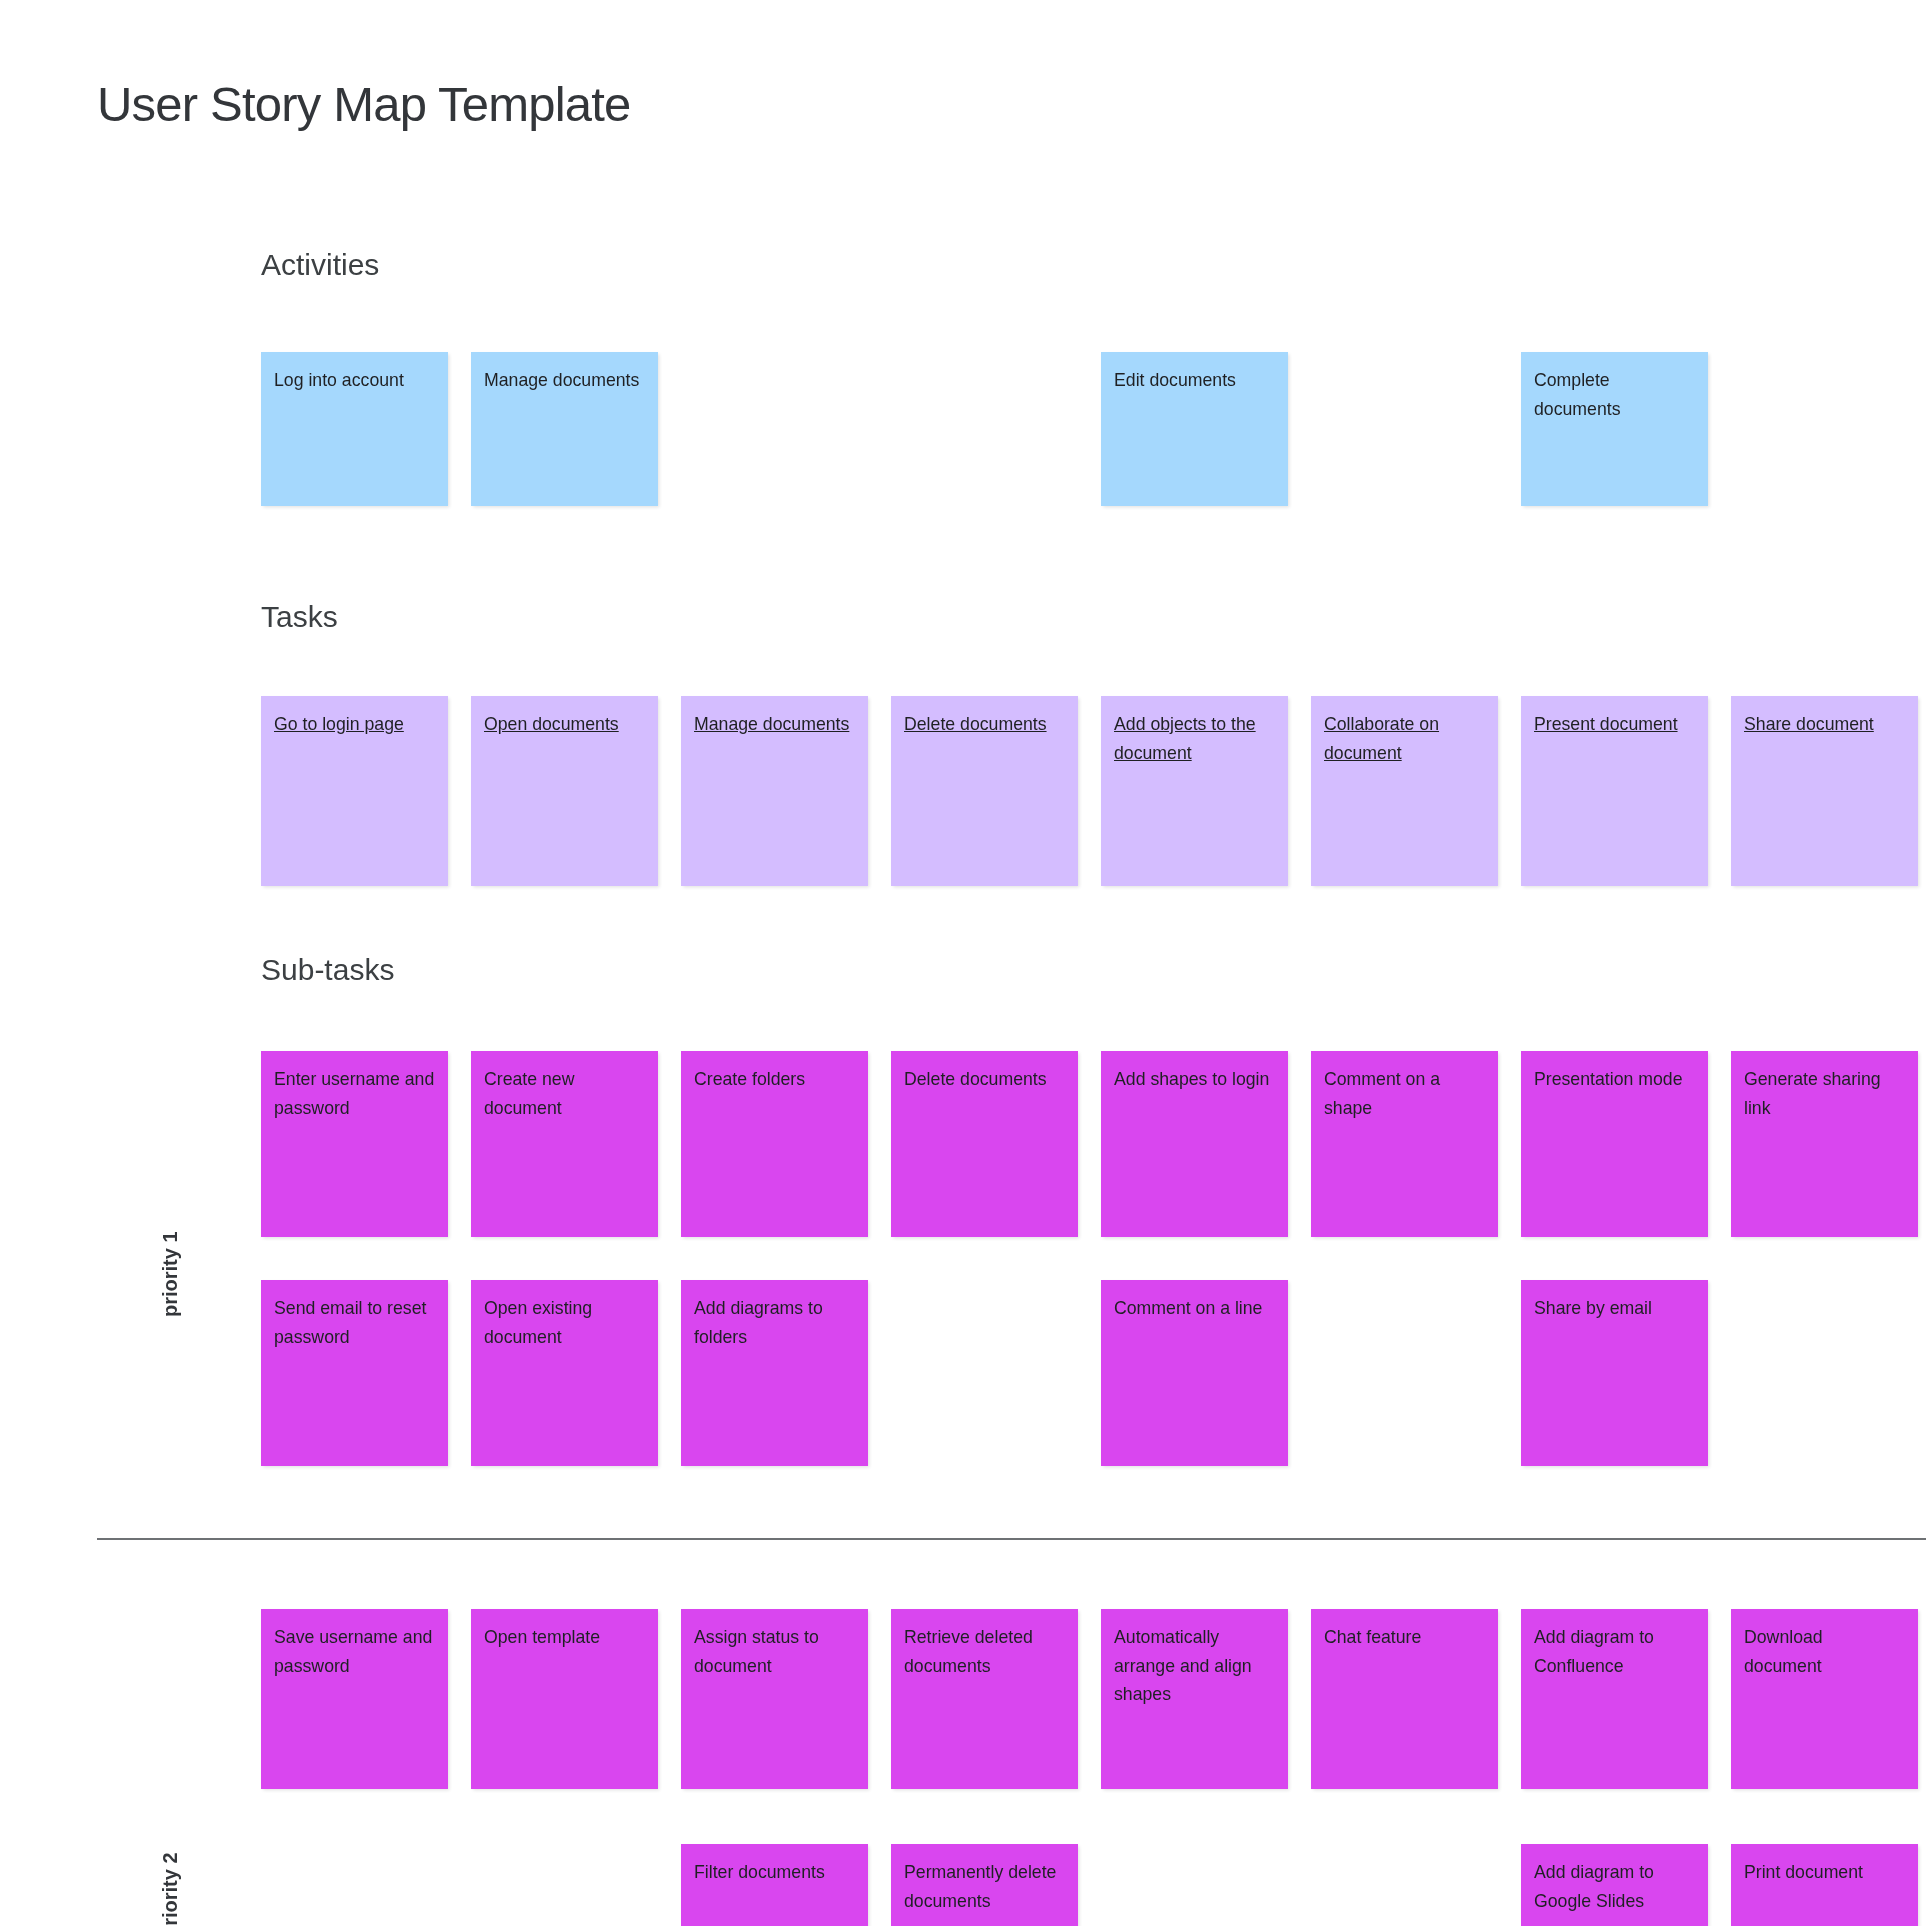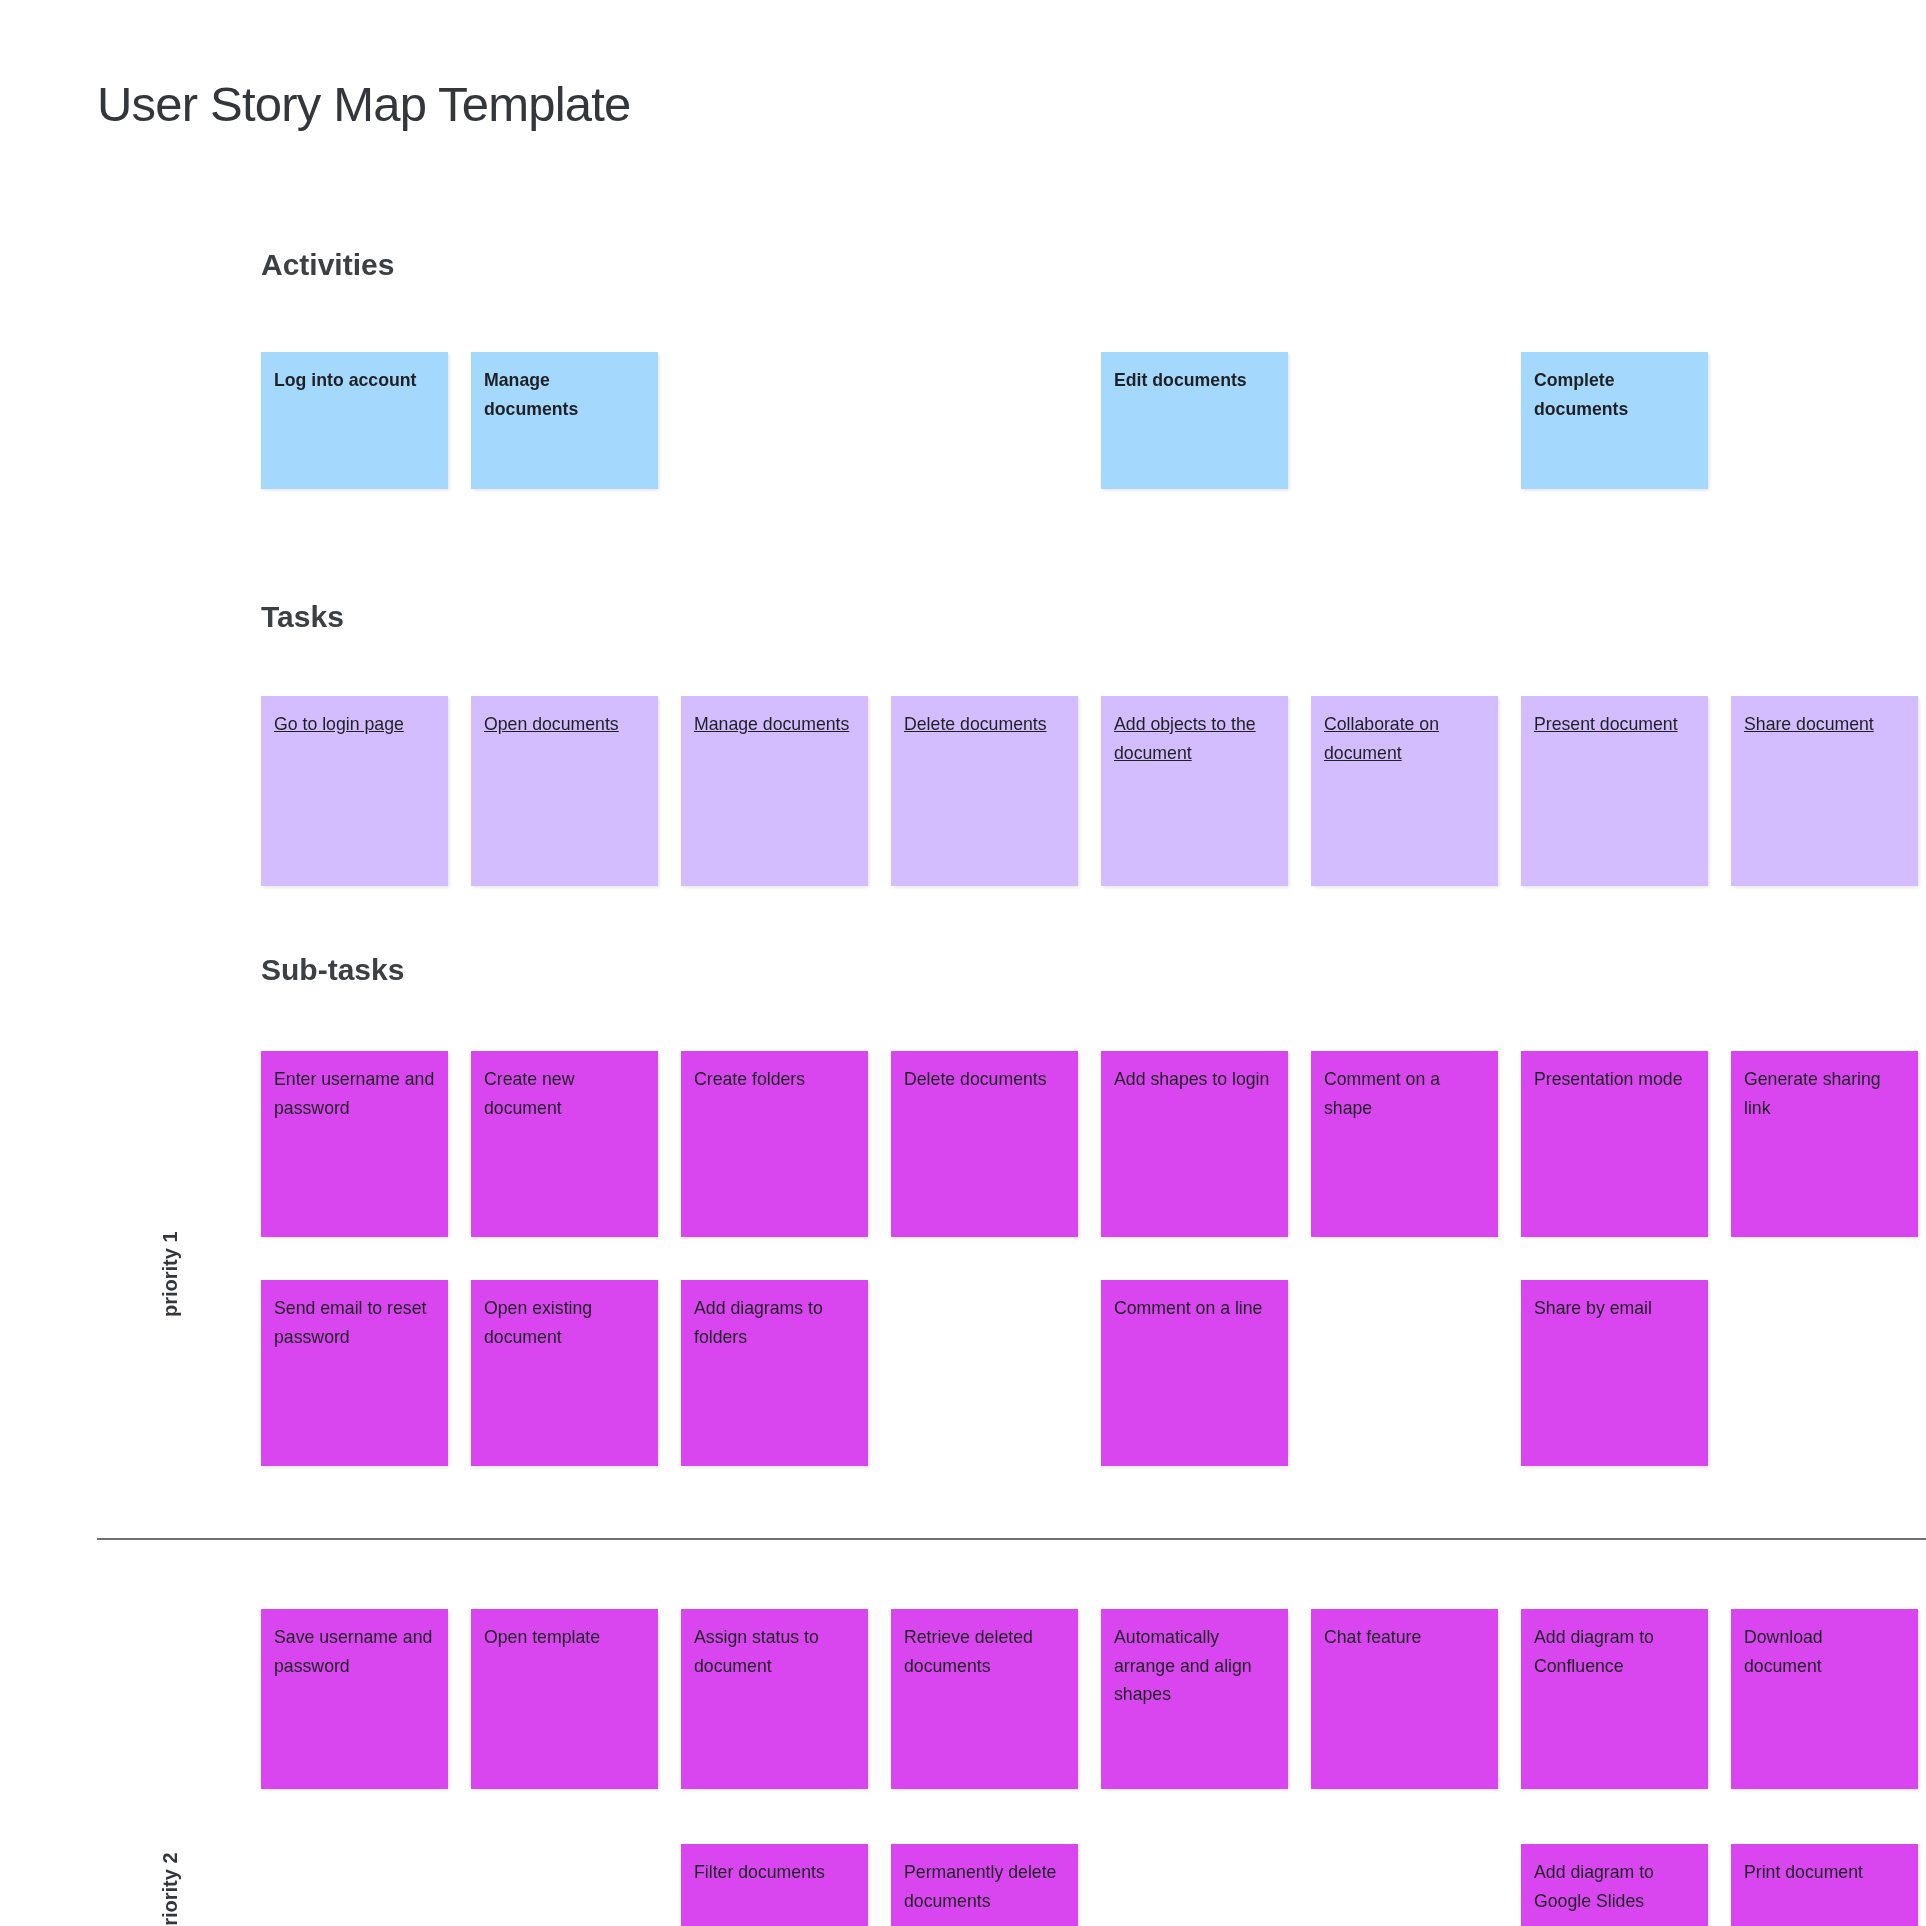--- a/index.html
+++ b/index.html
@@ -27,21 +27,21 @@
     color: #33363a;
     line-height: 1.15;
     white-space: nowrap;
   }
 
   
   .section-heading {
     position: absolute;
     left: 261px;
     font-size: 30px;
-    font-weight: bold;
+    font-weight: normal;
     color: #3c4043;
     line-height: 1;
     white-space: nowrap;
   }
   #heading-activities { top: 250px; }
   #heading-tasks      { top: 602px; }
   #heading-subtasks   { top: 955px; }
 
   
   .row {
@@ -69,22 +69,22 @@
     box-shadow: 2.3px 2.3px 3.5px rgba(0,0,0,0.12);
     word-wrap: break-word;
     overflow: hidden;
   }
   .card.empty {
     box-shadow: none;
     background: transparent !important;
   }
   .card-activity {
     background: #a5d8fd;
-    height: 137px;
-    font-weight: bold;
+    height: 154px;
+    font-weight: normal;
   }
   .card-task {
     background: #d4bdff;
     height: 190px;
     text-decoration: underline;
   }
   .card-subtask {
     background: #d946ef;
     height: 186px;
   }

